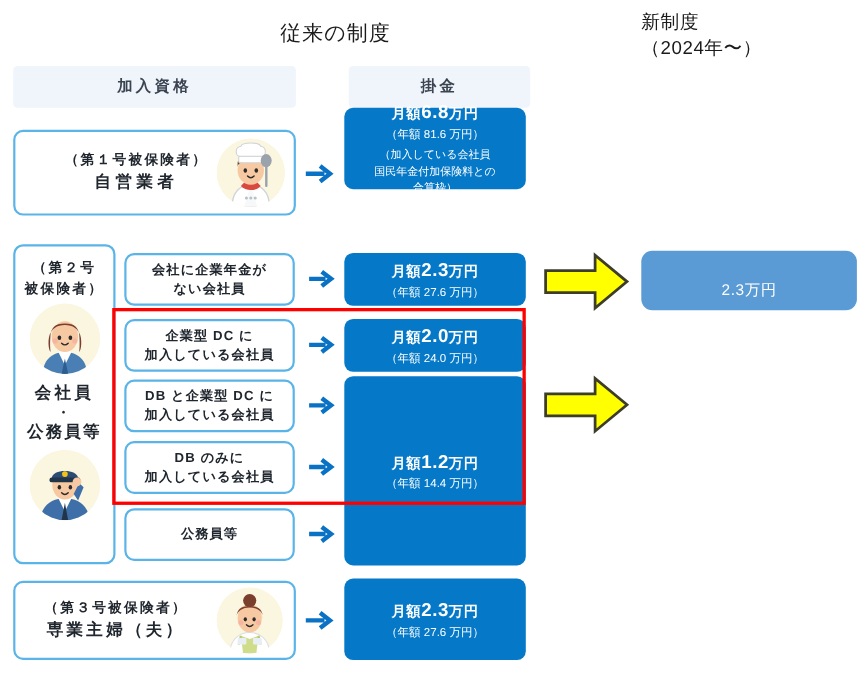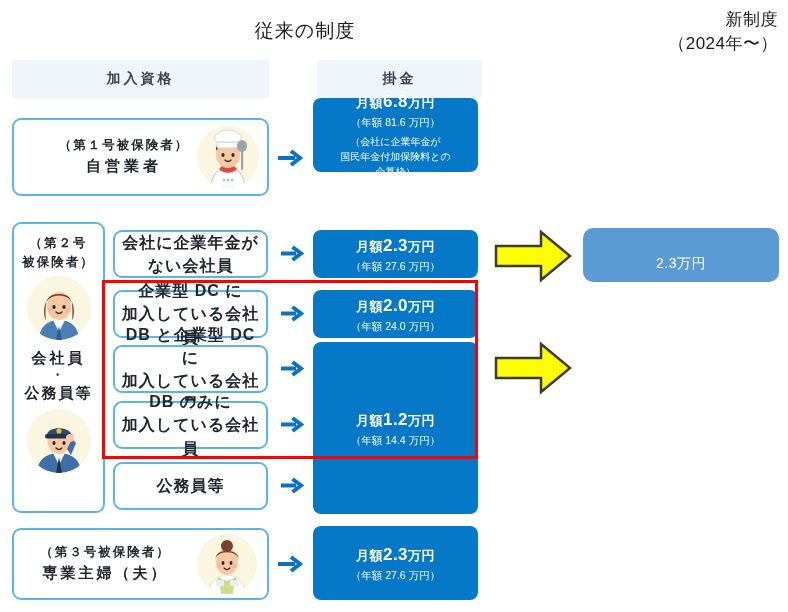--- a/index.html
+++ b/index.html
@@ -25,21 +25,21 @@
   .abs { position: absolute; box-sizing: border-box; }
 
   
   .title-old {
     left: 185px; top: 16px; width: 240px; height: 30px;
     font-size: 19px; line-height: 30px; text-align: center;
     color: #1b1b1b; letter-spacing: 1px;
   }
   .title-new {
     left: 583px; top: 8px; width: 195px; height: 50px;
-    font-size: 17px; line-height: 24px; text-align: right;
+    font-size: 17px; line-height: 24px; text-align: left;
     color: #1b1b1b; letter-spacing: 0.5px;
   }
   .title-new .ln { display: block; }
 
   
   .colhead {
     background: #eff5fb;
     border-radius: 4px;
     color: #3b4450;
     font-size: 14px;
@@ -58,21 +58,21 @@
     border: 2px solid #5bb4e8;
     border-radius: 9px;
     display: flex;
     align-items: center;
     justify-content: center;
     text-align: center;
     color: #20262e;
     font-weight: bold;
     letter-spacing: 1px;
   }
-  .wbox .t { line-height: 1.45; font-size: 16px; }
+  .wbox .t { line-height: 1.45; font-size: 12px; }
 
   
   .bbox {
     background: #0579c8;
     border-radius: 8px;
     color: #ffffff;
     display: flex;
     align-items: center;
     justify-content: center;
     text-align: center;
@@ -178,21 +178,21 @@
       </svg>
   </div>
 
   <div class="abs bbox" style="left:313px; top:98px; width:165px; height:74px;">
     <div>
       <div class="amt">
         <span>月額</span><span class="big">6.8</span><span>万円</span>
       </div>
       <div class="sub">（年額 81.6 万円）</div>
       <div class="note">
-        <div>（会社に企業年金が</div>
+        <div>（加入している会社員</div>
         <div>国民年金付加保険料との</div>
         <div>合算枠）</div>
       </div>
     </div>
   </div>
 
   <div class="abs wbox" style="left:12px; top:222px; width:93px; height:291px; flex-direction:column; justify-content:flex-start; padding-top:10px;">
     <div class="person-label">
       <div class="p1">（第２号</div>
       <div class="p1">被保険者）</div>

